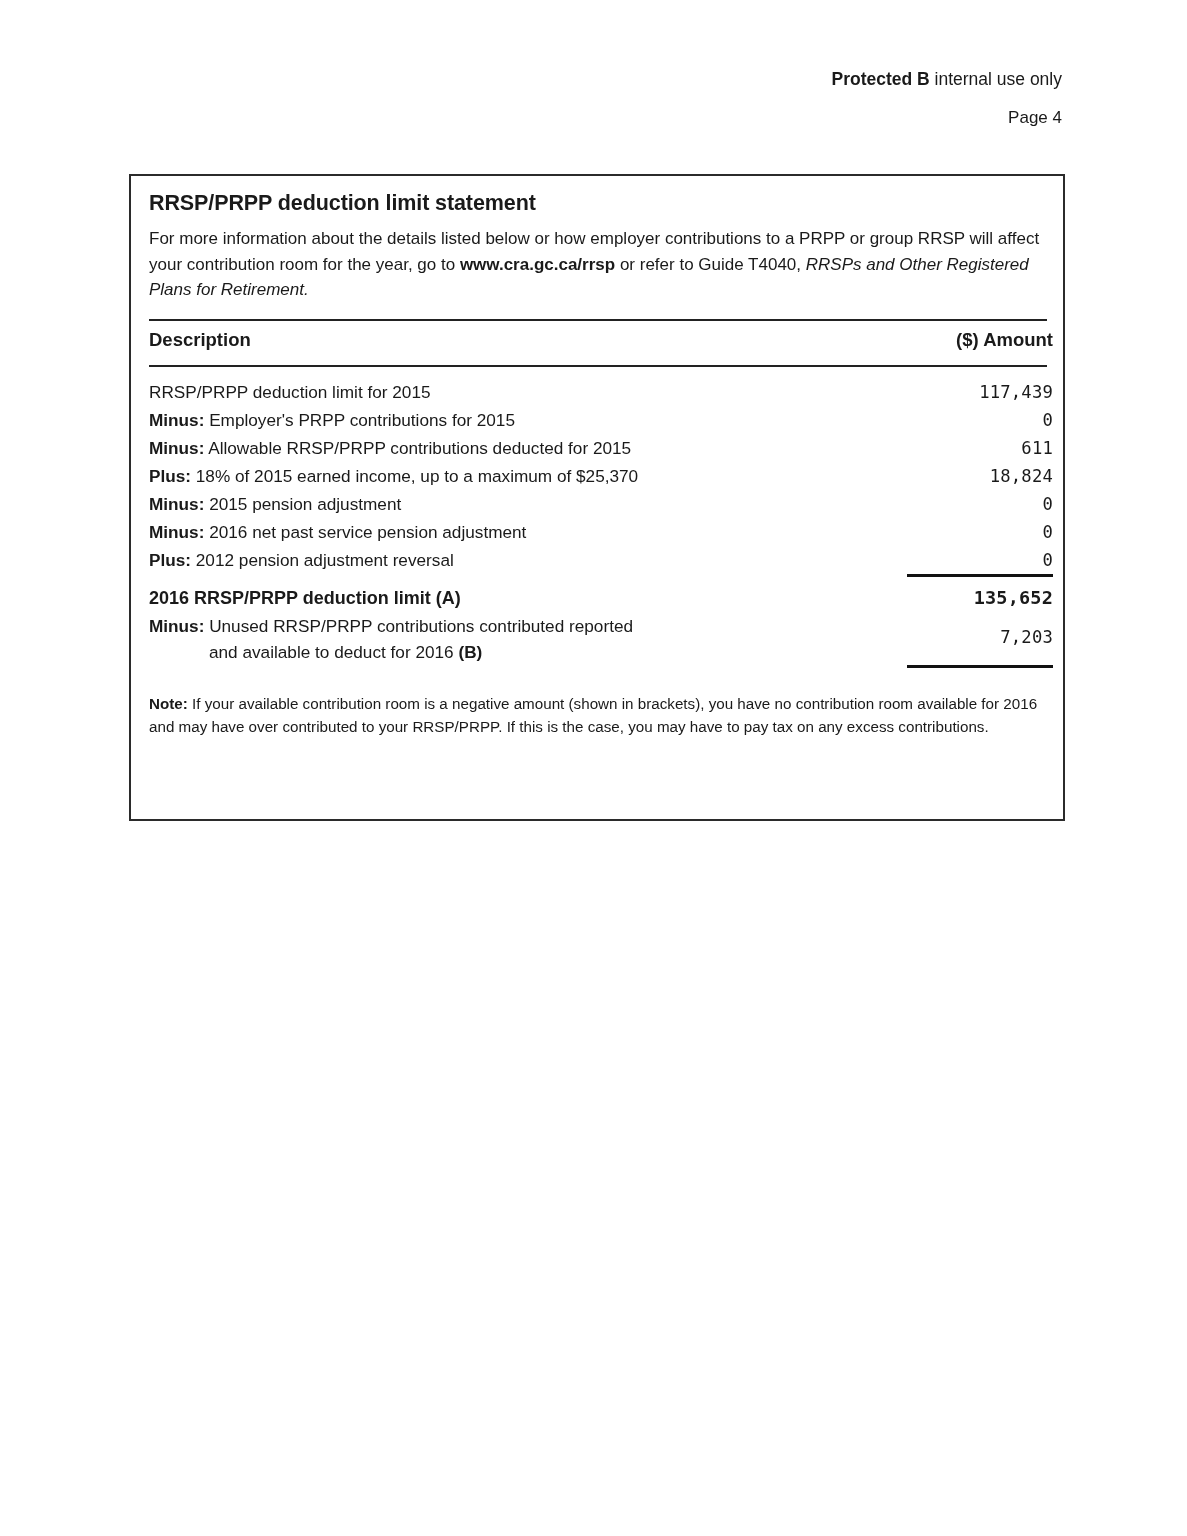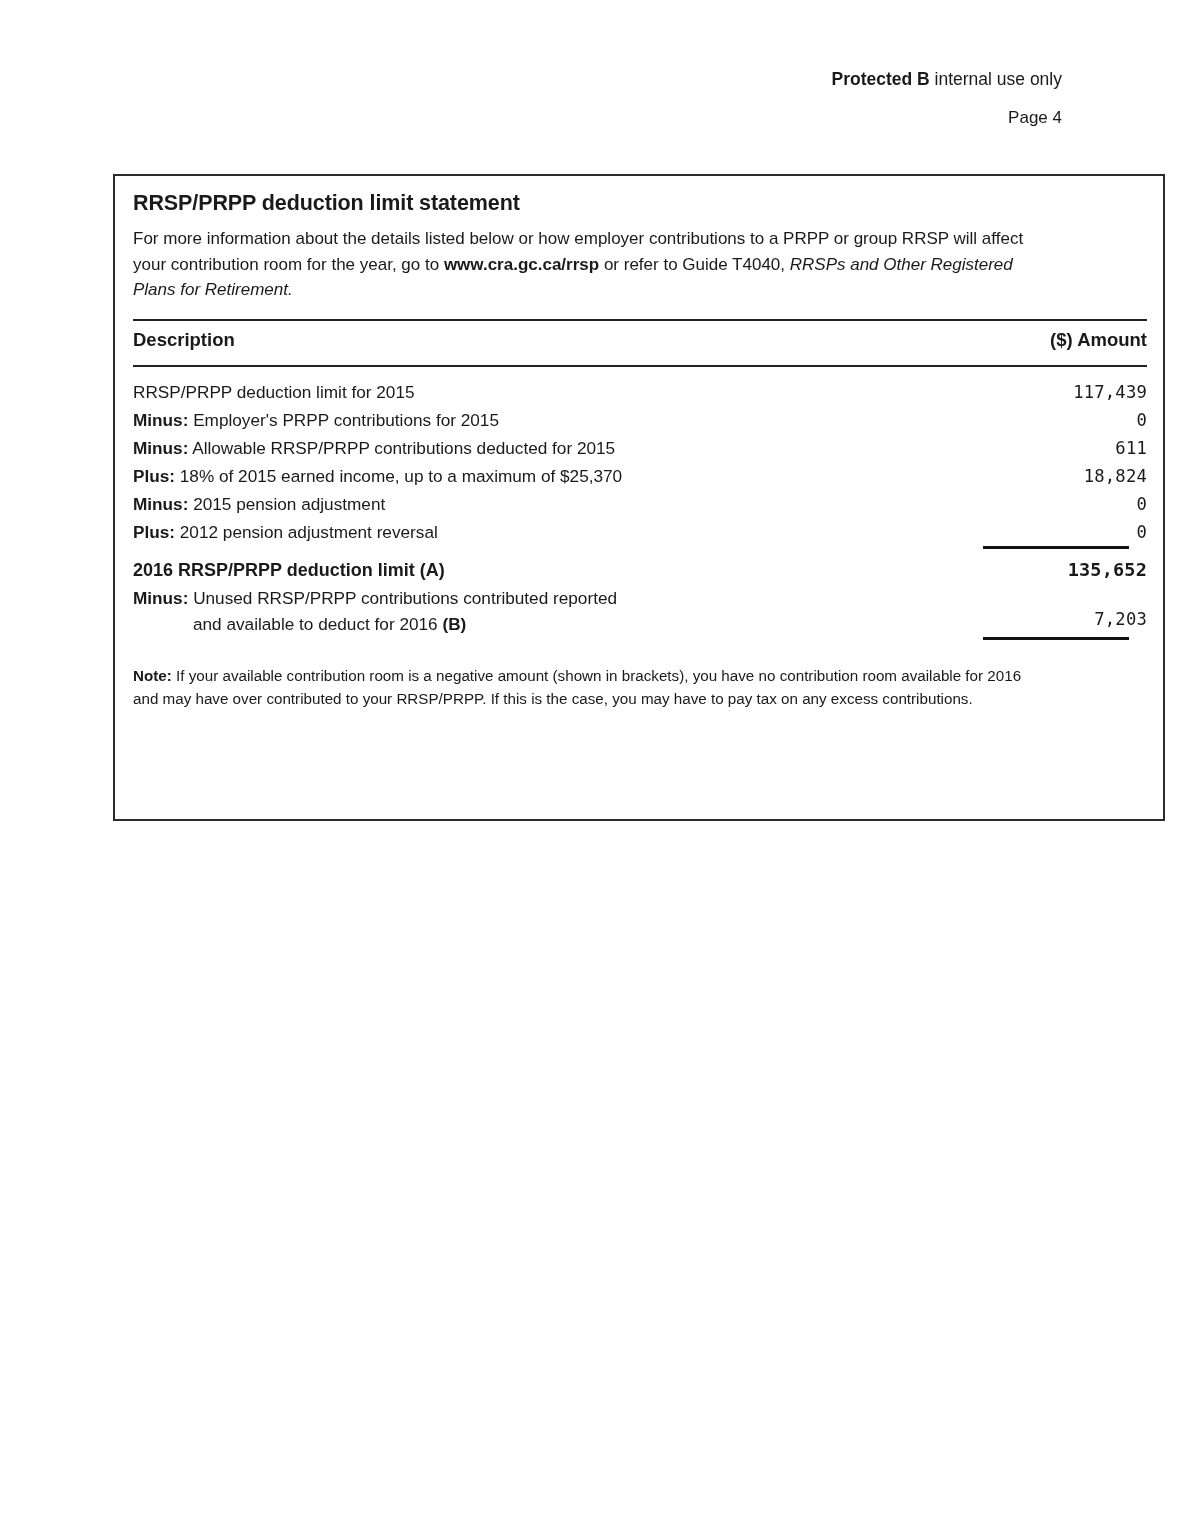--- a/index.html
+++ b/index.html
@@ -35,23 +35,23 @@
     left: 0;
     width: 1062px;
     text-align: right;
     font-size: 17px;
     line-height: 22px;
   }
 
   
   .statement-box {
     position: absolute;
-    left: 113px;
+    left: 129px;
     top: 174px;
-    width: 1052px;
+    width: 936px;
     height: 647px;
     border: 2px solid #2b2b2b;
     box-sizing: border-box;
   }
   .box-inner {
     position: absolute;
     left: 18px;
     top: 14px;
     right: 16px;
   }
@@ -216,41 +216,45 @@
         <tr class="body-row">
           <td class="desc"><span class="lbl">Plus:</span><span> 18% of 2015 earned income, up to a maximum of $25,370</span></td>
           <td class="amt">18,824</td>
         </tr>
 
         <tr class="body-row">
           <td class="desc"><span class="lbl">Minus:</span><span> 2015 pension adjustment</span></td>
           <td class="amt">0</td>
         </tr>
 
+        <tr class="body-row">
+          <td class="desc"><span class="lbl">Minus:</span><span> 2016 net past service pension adjustment</span></td>
+          <td class="amt">0</td>
+        </tr>
 
         <tr class="body-row">
           <td class="desc"><span class="lbl">Plus:</span><span> 2012 pension adjustment reversal</span></td>
           <td class="amt">0</td>
         </tr>
 
         <tr class="short-rule-row">
           <td></td>
           <td class="short-rule-cell">
               <div class="short-rule"></div>
             </td>
         </tr>
 
         <tr class="total-row">
           <td>2016 RRSP/PRPP deduction limit (A)</td>
           <td class="amt amt-bold">135,652</td>
         </tr>
 
         <tr class="wrap-row">
           <td><span class="lbl" style="font-weight:bold">Minus:</span><span> Unused RRSP/PRPP contributions contributed reported</span><span class="wrap-line2"><span>and available to deduct for 2016 </span><span style="font-weight:bold">(B)</span></span></td>
-          <td class="amt" style="vertical-align:bottom;padding-bottom:5px">7,203</td>
+          <td class="amt" style="vertical-align:bottom;padding-bottom:15px">7,203</td>
         </tr>
 
         <tr class="short-rule-row">
           <td></td>
           <td class="short-rule-cell">
               <div class="short-rule"></div>
             </td>
         </tr>
 
       </tbody>

